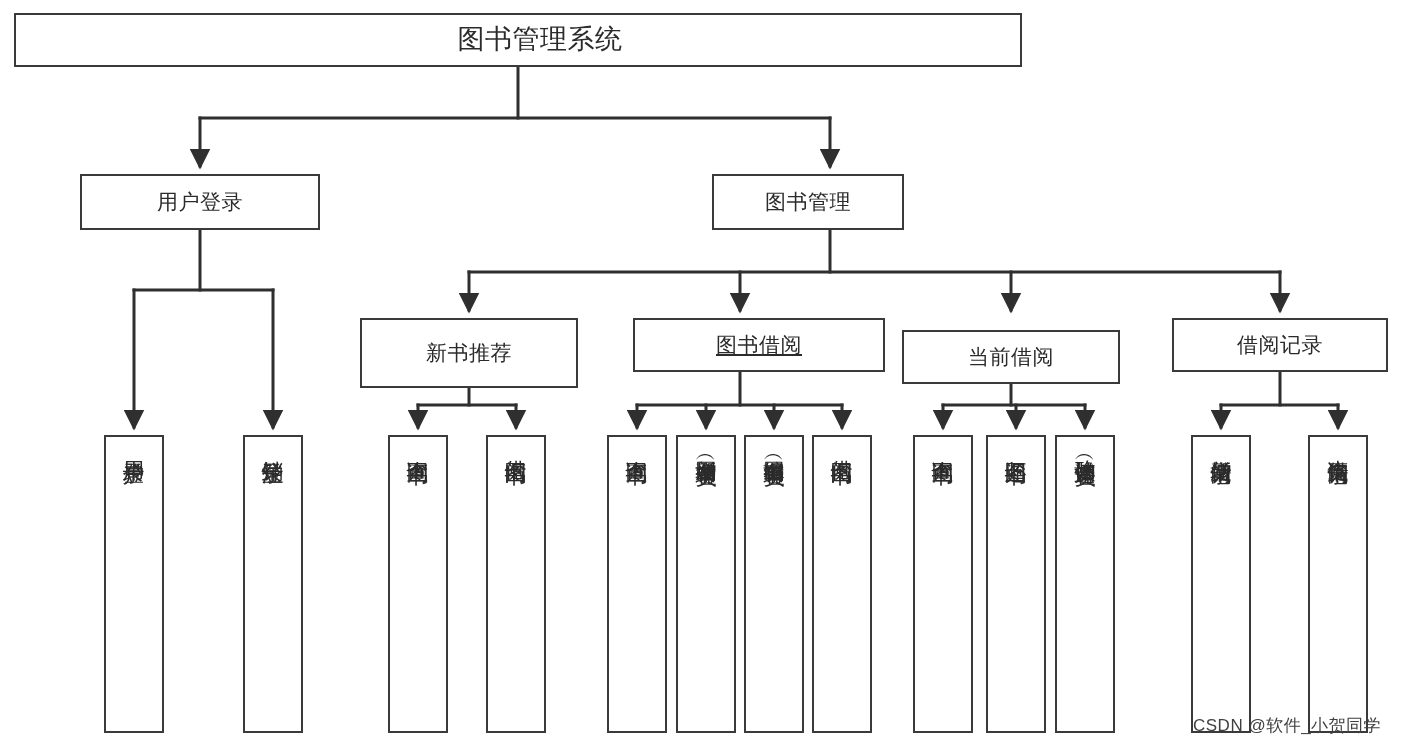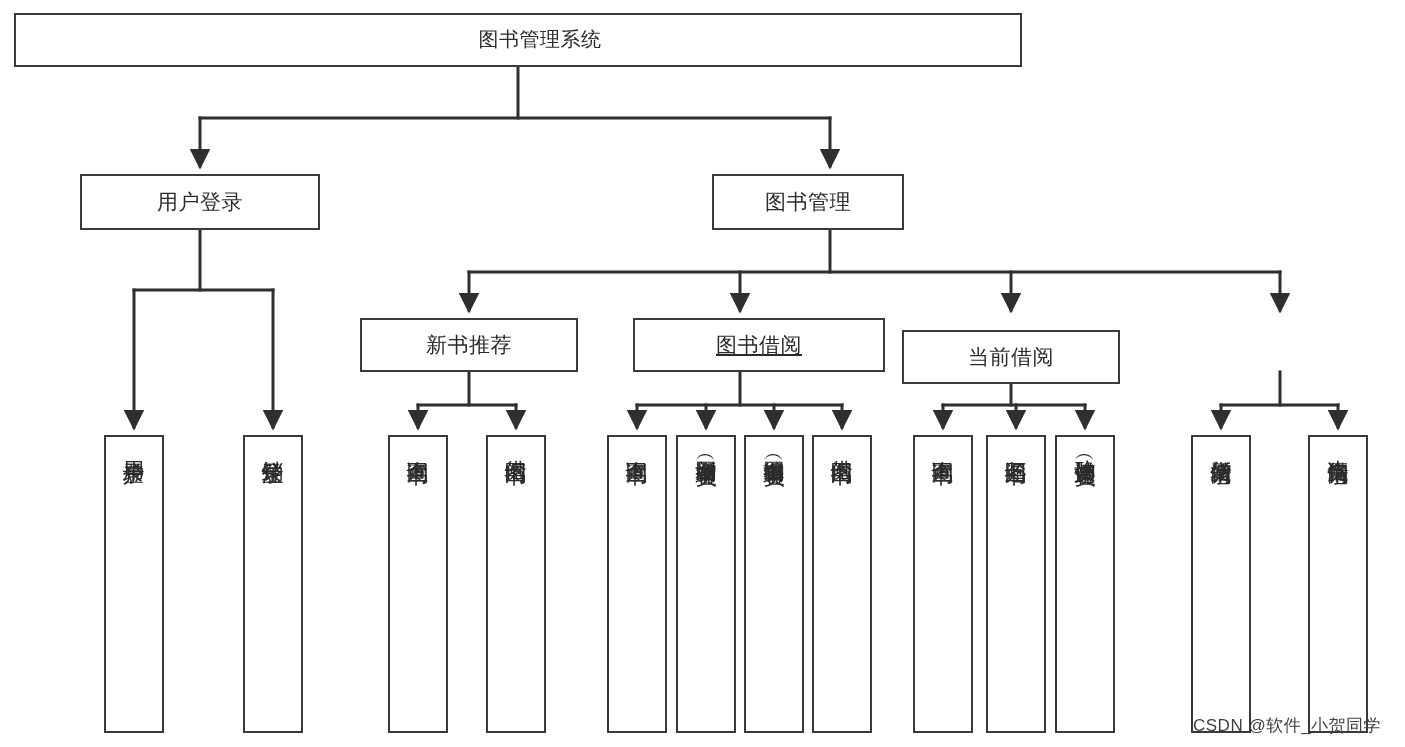--- a/index.html
+++ b/index.html
@@ -40,21 +40,21 @@
     text-align: center;
     line-height: 1.18;
   }
   
   .node.horiz .lbl {
     font-size: 21px;
     letter-spacing: 0.5px;
     white-space: nowrap;
   }
   .node.root .lbl {
-    font-size: 20px;
+    font-size: 27px;
     margin-left: 44px;
   }
   
   .node.leaf {
     align-items: flex-start;
     justify-content: center;
     padding-top: 6px;
   }
   .node.leaf .lbl {
     writing-mode: vertical-rl;
@@ -137,29 +137,32 @@
     <span class="lbl">图书管理系统</span>
   </div>
 
   <div class="node horiz" style="left:80px; top:174px; width:240px; height:56px;">
     <span class="lbl">用户登录</span>
   </div>
   <div class="node horiz" style="left:712px; top:174px; width:192px; height:56px;">
     <span class="lbl">图书管理</span>
   </div>
 
-  <div class="node horiz" style="left:360px; top:318px; width:218px; height:54px;">
+  <div class="node horiz" style="left:360px; top:318px; width:218px; height:70px;">
     <span class="lbl">新书推荐</span>
   </div>
   <div class="node horiz" style="left:633px; top:318px; width:252px; height:54px;text-decoration:underline;">
     <span class="lbl">图书借阅</span>
   </div>
   <div class="node horiz" style="left:902px; top:330px; width:218px; height:54px;">
     <span class="lbl">当前借阅</span>
   </div>
+  <div class="node horiz" style="left:1172px; top:318px; width:216px; height:54px;">
+    <span class="lbl">借阅记录</span>
+  </div>
 
   <div class="node leaf" style="left:104px; top:435px; width:60px; height:298px;">
     <span class="lbl">用户登录</span>
   </div>
   <div class="node leaf" style="left:243px; top:435px; width:60px; height:298px;">
     <span class="lbl">注销登录</span>
   </div>
   <div class="node leaf" style="left:388px; top:435px; width:60px; height:298px;">
     <span class="lbl">查询图书</span>
   </div>

